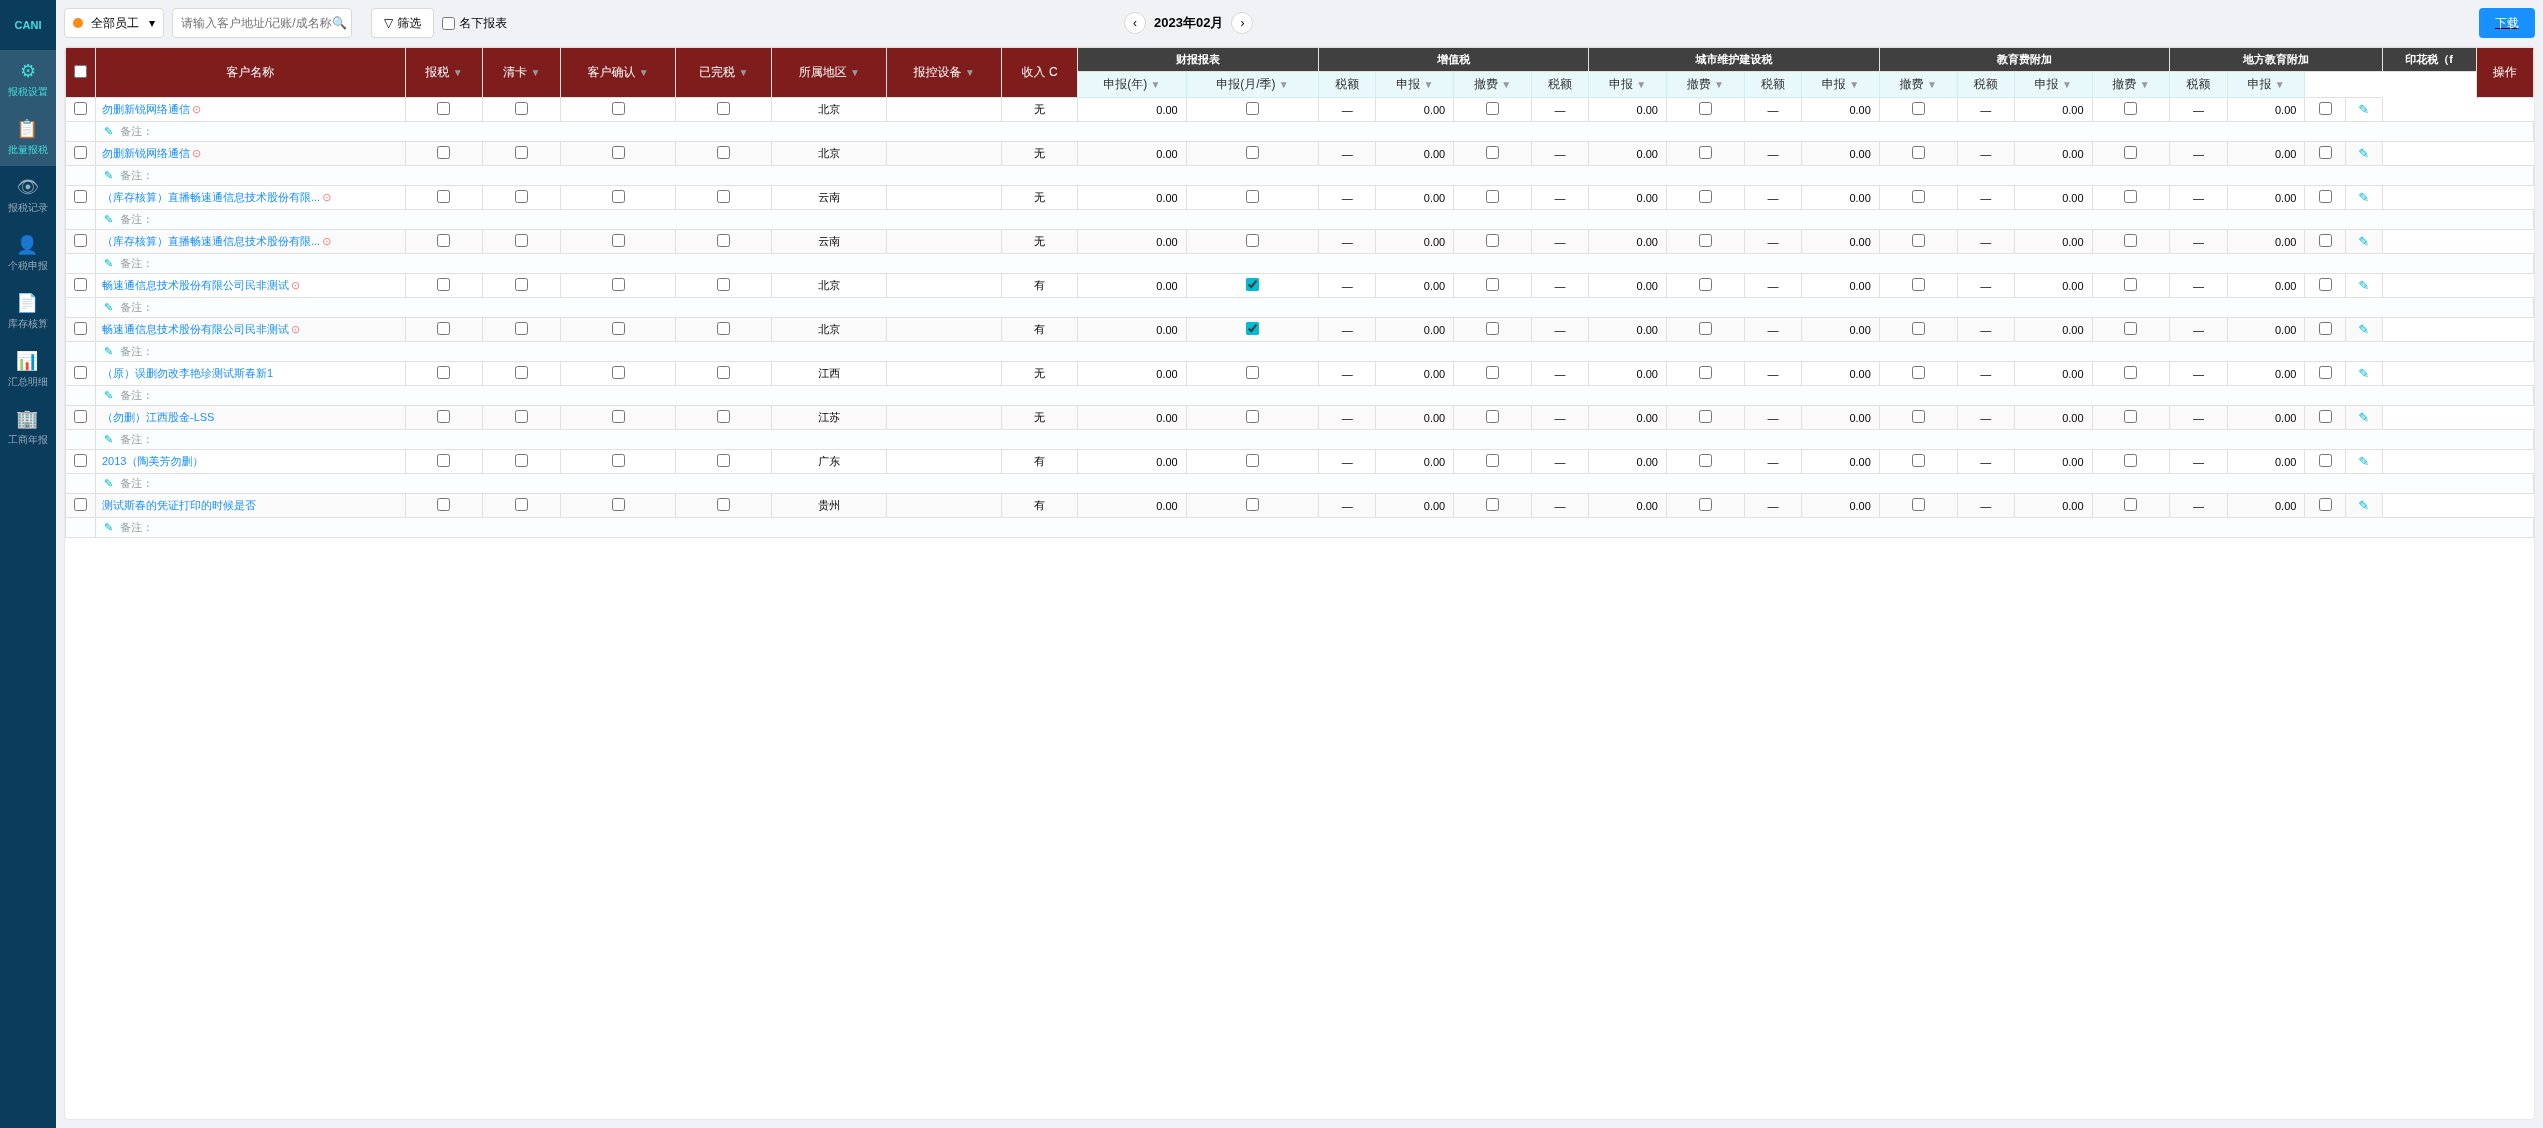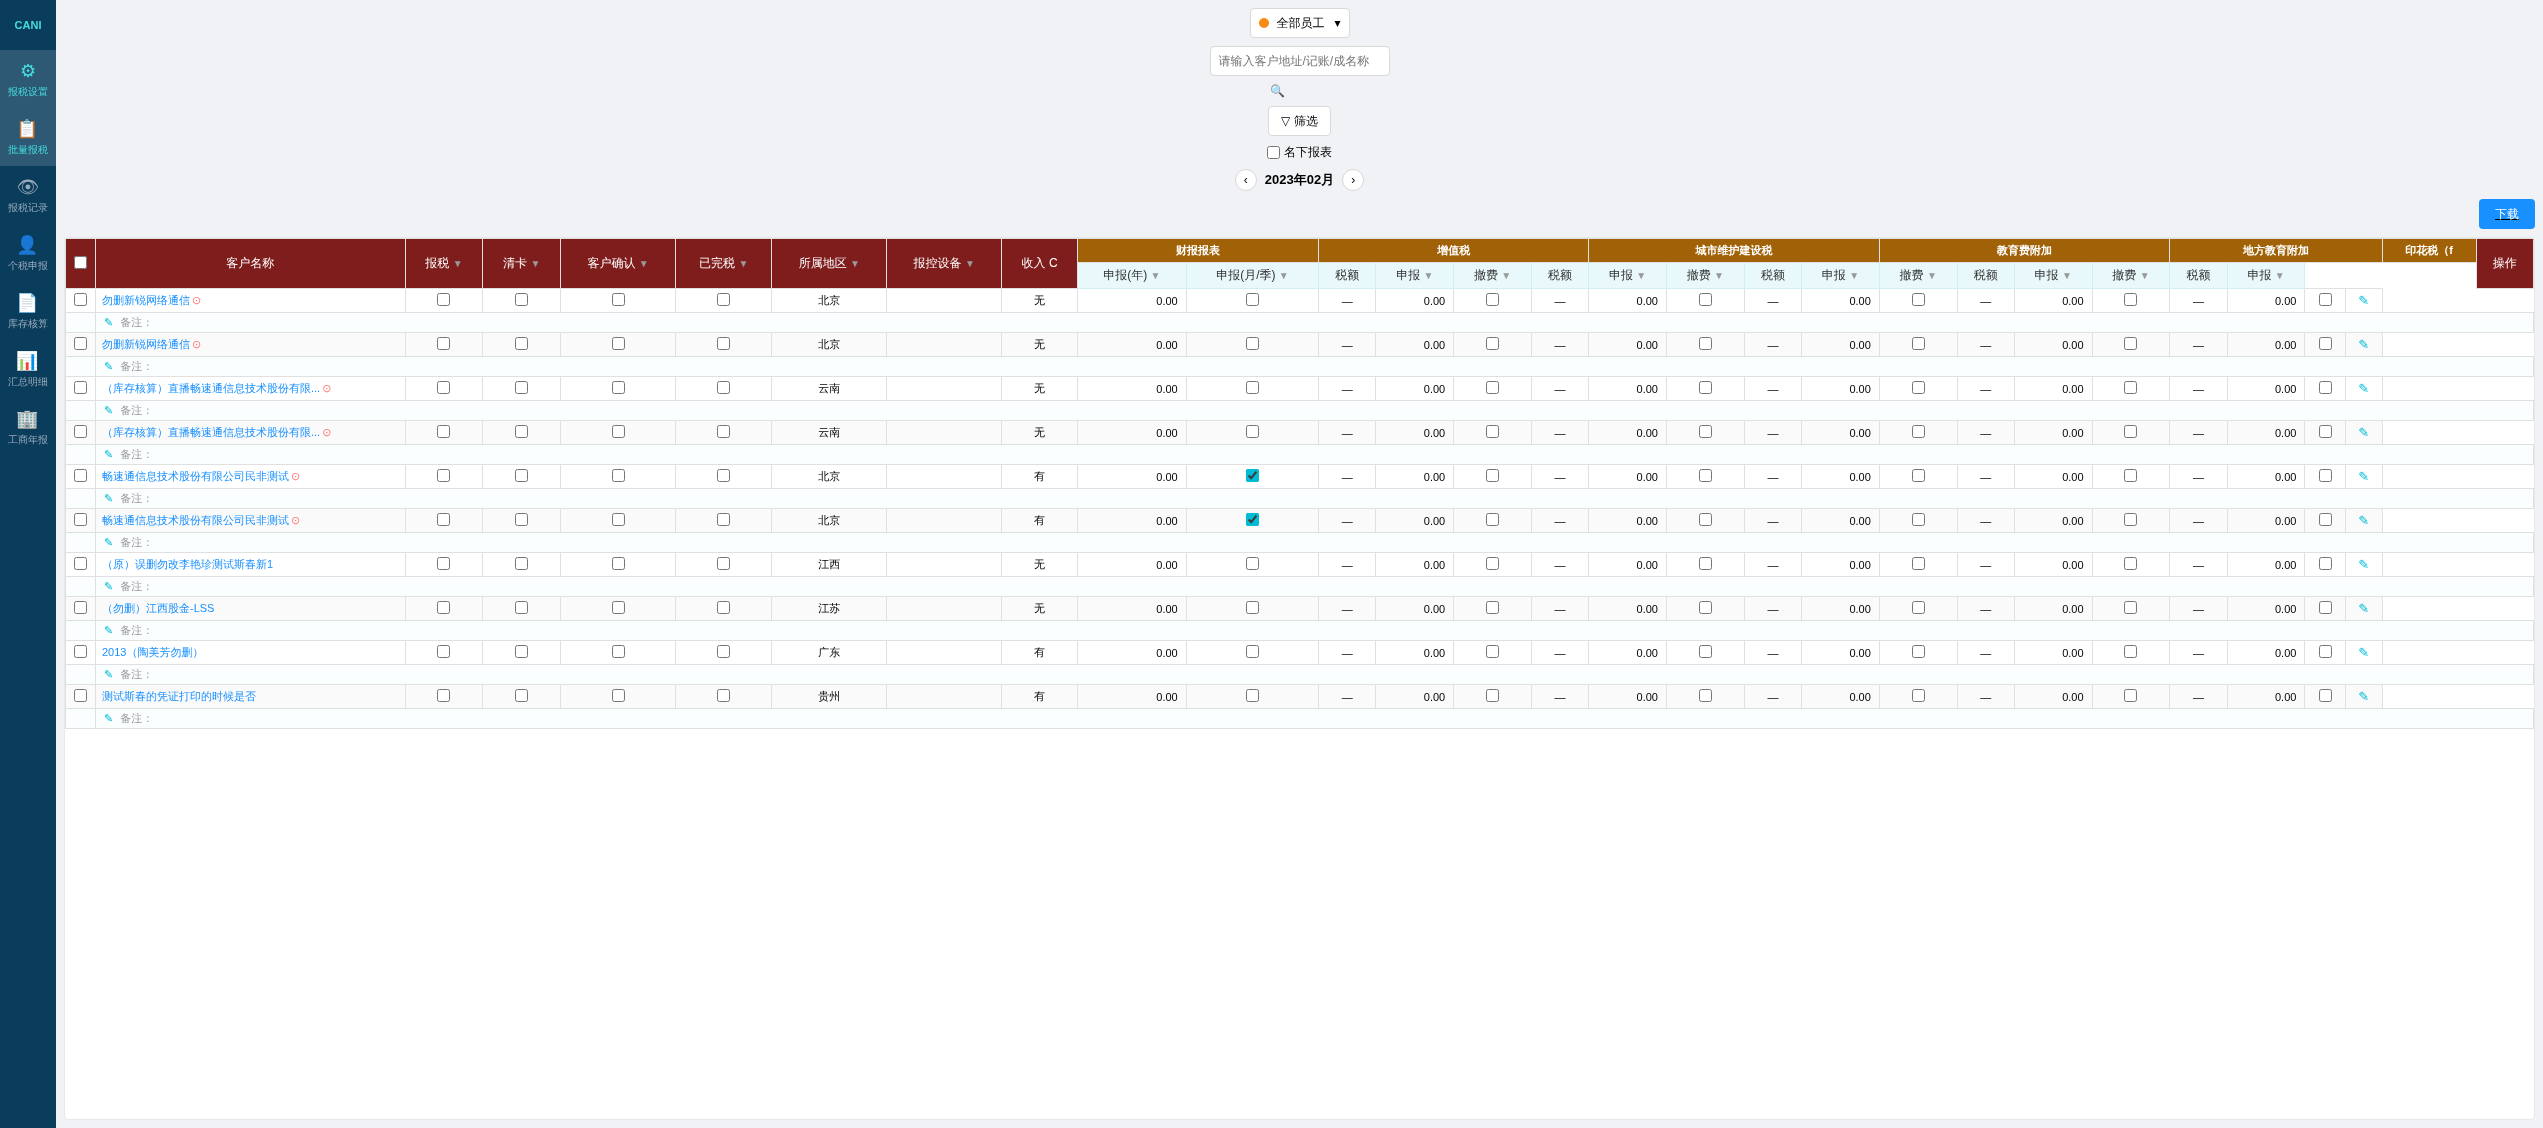--- a/index.html
+++ b/index.html
@@ -19,41 +19,41 @@
     
     .topnav { height: 36px; background: #fff; display: flex; align-items: center; padding: 0 16px; border-bottom: 1px solid #e8e8e8; flex-shrink: 0; }
     .topnav-item { padding: 0 12px; height: 36px; display: flex; align-items: center; cursor: pointer; font-size: 13px; color: #333; }
     .topnav-item.active { color: #1890ff; border-bottom: 2px solid #1890ff; }
     .topnav-right { margin-left: auto; display: flex; align-items: center; gap: 8px; font-size: 12px; color: #666; }
 
     
     .content { flex: 1; overflow: hidden; display: flex; flex-direction: column; padding: 8px; background: #f0f2f5; }
 
     
-    .toolbar { display: flex; align-items: center; gap: 8px; margin-bottom: 8px; flex-wrap: wrap; flex-direction: column; }
+    .toolbar { display: flex; align-items: center; gap: 8px; margin-bottom: 8px; flex-wrap: wrap; }
     .toolbar-select { height: 30px; border: 1px solid #d9d9d9; border-radius: 4px; padding: 0 8px; font-size: 12px; background: #fff; display: flex; align-items: center; gap: 4px; cursor: pointer; min-width: 100px; }
     .toolbar-input { height: 30px; border: 1px solid #d9d9d9; border-radius: 4px; padding: 0 8px; font-size: 12px; width: 180px; }
     .toolbar-btn { height: 30px; border: 1px solid #d9d9d9; border-radius: 4px; padding: 0 12px; font-size: 12px; background: #fff; cursor: pointer; display: flex; align-items: center; gap: 4px; }
     .toolbar-right { margin-left: auto; display: flex; align-items: center; gap: 8px; text-decoration: underline; }
     .download-btn { height: 30px; background: #1890ff; color: #fff; border: none; border-radius: 4px; padding: 0 16px; font-size: 12px; cursor: pointer; }
 
     
     .date-nav { display: flex; align-items: center; gap: 8px; }
     .date-nav-btn { width: 22px; height: 22px; border-radius: 50%; border: 1px solid #d9d9d9; background: #fff; cursor: pointer; display: flex; align-items: center; justify-content: center; font-size: 12px; }
     .date-text { font-size: 13px; font-weight: bold; }
 
     
     .table-wrapper { flex: 1; overflow: auto; background: #fff; border-radius: 4px; border: 1px solid #e8e8e8; }
 
     table { width: 100%; border-collapse: collapse; font-size: 12px; }
 
     
     .th-main { background: #7f1d1d; color: #fff; text-align: center; white-space: nowrap; font-weight: normal; }
     .th-sub { background: #e8f8fb; color: #333; text-align: center; white-space: nowrap; font-weight: normal; border: 1px solid #d0eef3; }
-    .th-group { background: #a16207; color: #fff; text-align: center; white-space: nowrap; font-size: 11px; }
+    .th-group { background: #404040; color: #fff; text-align: center; white-space: nowrap; font-size: 11px; }
 
     th, td { border: 1px solid #e0e0e0; padding: 4px 6px; vertical-align: middle; }
     td { font-size: 11px; }
 
     .row-even { background: #fff; }
     .row-odd { background: #fafafa; }
     .name-cell { max-width: 180px; overflow: hidden; text-overflow: ellipsis; white-space: nowrap; color: #1890ff; cursor: pointer; }
     .center { text-align: center; }
 
     input[type="checkbox"] { width: 13px; height: 13px; cursor: pointer; accent-color: #00bcd4; }

